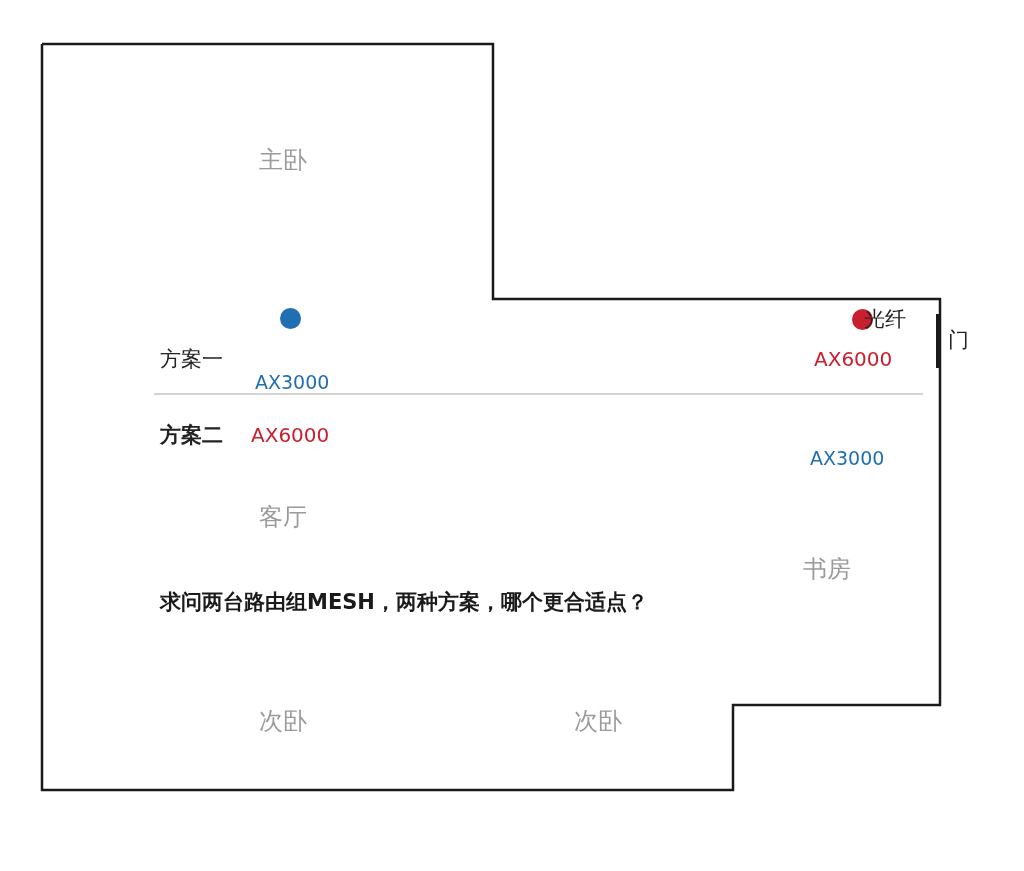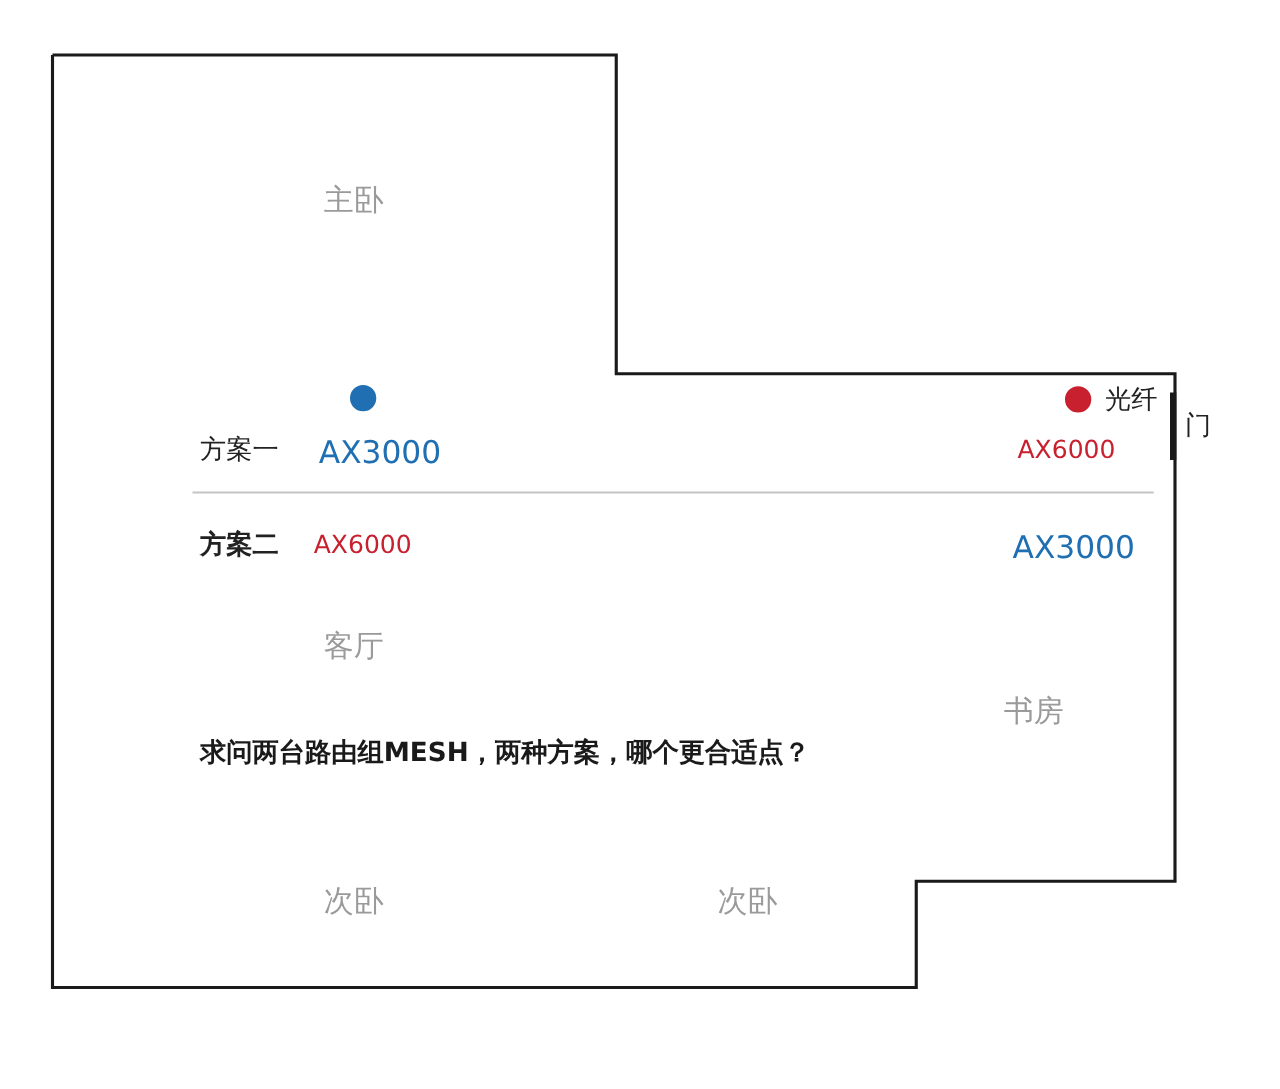--- a/index.html
+++ b/index.html
@@ -2,21 +2,21 @@
 <html><head>
 <meta charset="utf-8">
 <style>
   html, body { margin:0; padding:0; background:#ffffff; }
   body { width:1024px; height:871px; position:relative; overflow:hidden;
          font-family:"DejaVu Sans", "Liberation Sans", sans-serif; }
   svg.plan { position:absolute; left:0; top:0; }
   .lbl { position:absolute; white-space:nowrap; line-height:1; }
   .room { color:#9a9a9a; font-size:24px; }
   .dark { color:#222222; font-size:21px; }
-  .blue { color:#1f6fb2; font-size:25px; }
+  .blue { color:#1f6fb2; font-size:19px;margin-top:24px; }
   .red  { color:#c8202e; font-size:20px; }
   .question { color:#1a1a1a; font-size:21px; font-weight:bold; }
   .dot { position:absolute; width:21px; height:21px; border-radius:50%; }
 </style>
 </head>
 <body>
 
 <svg class="plan" width="1024" height="871">
   <polyline points="42,44 493,44 493,299 940,299 940,705 733,705 733,790 42,790 42,44" fill="none" stroke="#1a1a1a" stroke-width="2.5"></polyline>
   <line x1="154" y1="394" x2="923" y2="394" stroke="#c4c4c4" stroke-width="1.5"></line>
@@ -24,21 +24,21 @@
 </svg>
 
 <div class="lbl room" style="left:259px;top:148px;">主卧</div>
 <div class="lbl room" style="left:259px;top:505px;">客厅</div>
 <div class="lbl room" style="left:803px;top:557px;">书房</div>
 <div class="lbl room" style="left:259px;top:709px;">次卧</div>
 <div class="lbl room" style="left:574px;top:709px;">次卧</div>
 
 <div class="dot" style="left:280px;top:308px;background:#1f6fb2;"></div>
 <div class="dot" style="left:852px;top:309px;background:#c8202e;"></div>
-<div class="lbl dark" style="left:884px;top:309px;">光纤</div>
+<div class="lbl dark" style="left:864px;top:309px;">光纤</div>
 <div class="lbl dark" style="left:948px;top:330px;">门</div>
 
 <div class="lbl dark" style="left:160px;top:349px;">方案一</div>
 <div class="lbl blue" style="left:255px;top:349px;">AX3000</div>
 <div class="lbl red" style="left:814px;top:349px;">AX6000</div>
 
 <div class="lbl dark" style="left:160px;top:425px;font-weight:bold;">方案二</div>
 <div class="lbl red" style="left:251px;top:425px;">AX6000</div>
 <div class="lbl blue" style="left:810px;top:425px;">AX3000</div>
 

